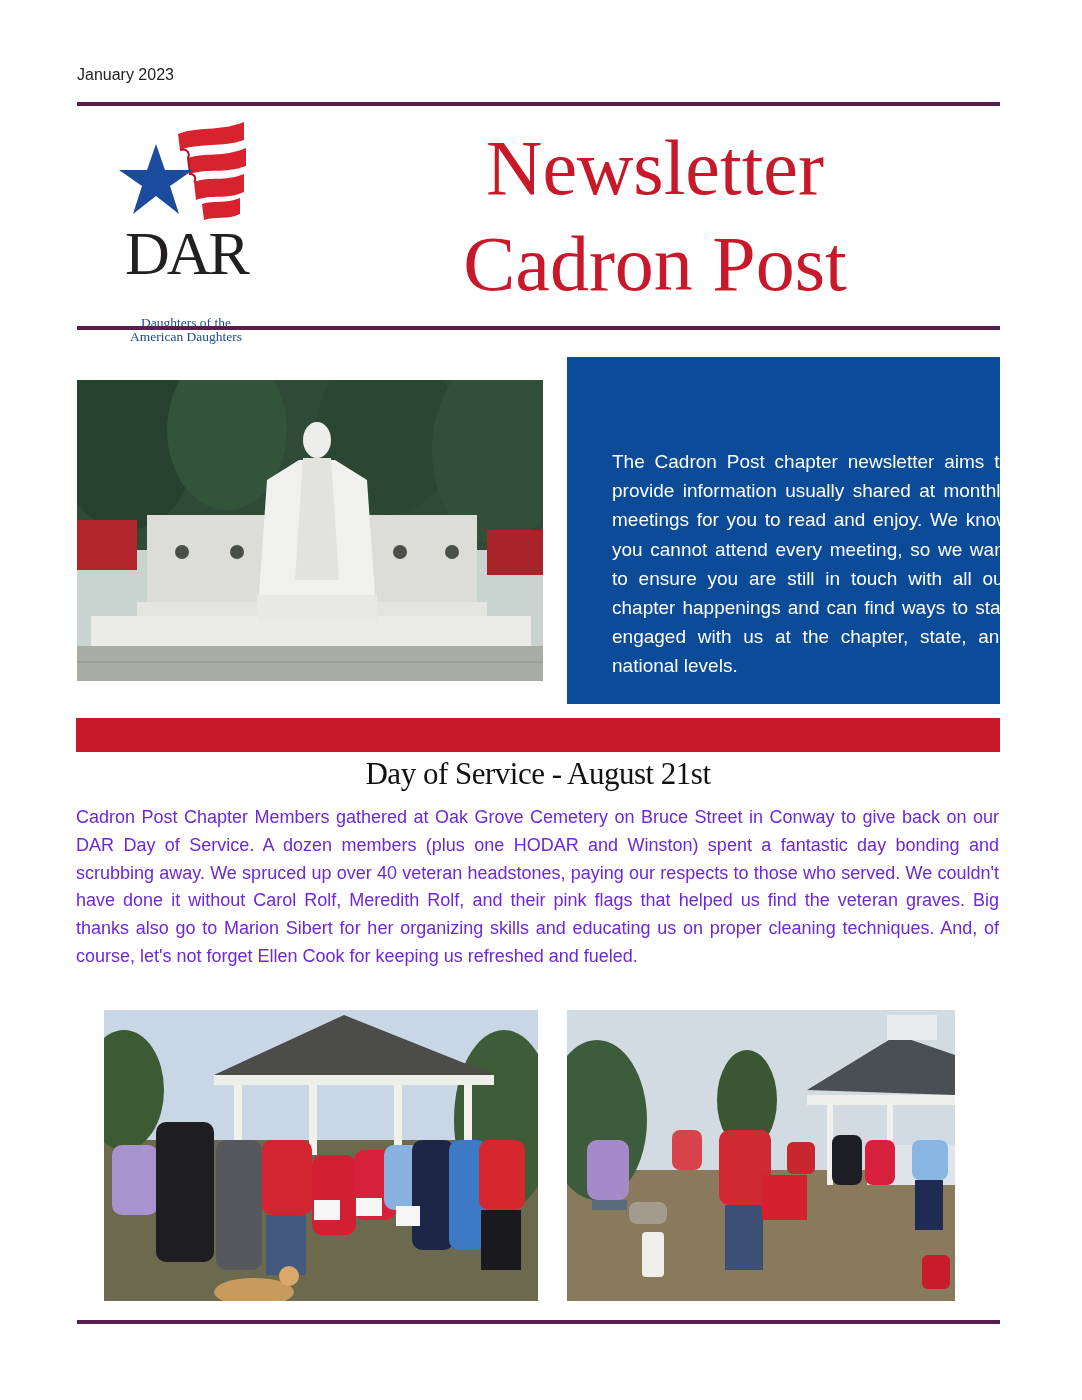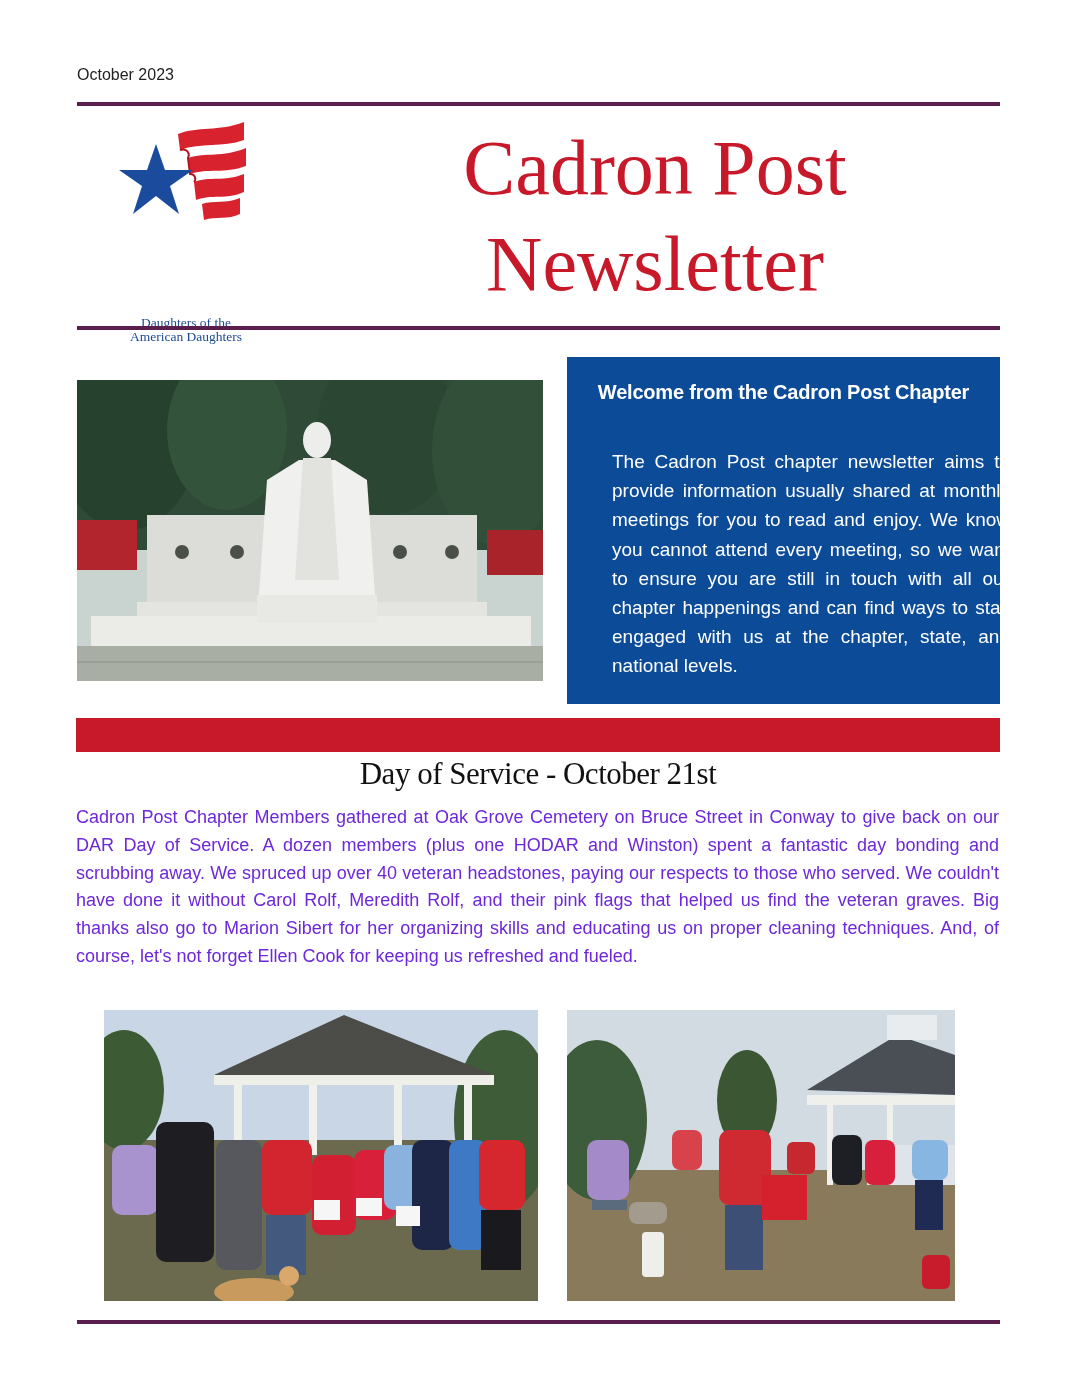--- a/index.html
+++ b/index.html
@@ -39,44 +39,45 @@
 
   .section-body { position: absolute; left: 76px; top: 804px; width: 923px; font-size: 18px; line-height: 27.8px; text-align: justify; color: #6d28d9; }
 
   .photo-left { position: absolute; left: 104px; top: 1010px; width: 434px; height: 291px; overflow: hidden; }
   .photo-right { position: absolute; left: 567px; top: 1010px; width: 388px; height: 291px; overflow: hidden; }
   .photo-left svg, .photo-right svg, .hero-photo svg { display: block; }
 </style>
 </head>
 <body>
 
-<div class="date-line">October 2023</div>
+<div class="date-line">January 2023</div>
 
 <div class="rule top"></div>
 
 <div class="logo">
   <svg width="130" height="104" viewBox="0 0 130 104">
 
     <path d="M60 16 C80 8, 100 14, 126 4 L126 22 C104 30, 84 24, 62 32 Z" fill="#d8232f"></path>
     <path d="M70 40 C88 34, 104 40, 128 30 L128 48 C106 56, 90 50, 72 56 Z" fill="#d8232f"></path>
     <path d="M76 64 C92 58, 106 64, 126 56 L126 74 C108 82, 94 76, 78 82 Z" fill="#d8232f"></path>
     <path d="M84 86 C96 82, 108 86, 122 80 L122 96 C110 102, 98 98, 86 102 Z" fill="#d8232f"></path>
     <path d="M62 32 C70 30, 72 36, 70 40 L72 56 C78 56, 78 62, 76 64" fill="none" stroke="#b0151f" stroke-width="2"></path>
 
     <polygon points="38,26 47,52 75,52 52,68 61,96 38,78 15,96 24,68 1,52 29,52" fill="#1a4b9c"></polygon>
   </svg>
+  <div class="logo-dar">DAR</div>
   <div class="logo-sub">
     <div>Daughters of the</div>
     <div>American Daughters</div>
   </div>
 </div>
 
 <div class="masthead">
+  <div>Newsletter</div>
   <div>Cadron Post</div>
-  <div>Newsletter</div>
 </div>
 
 <div class="rule mid"></div>
 
 <div class="hero-photo">
   <svg width="466" height="301" viewBox="0 0 466 301">
     <rect width="466" height="301" fill="#c9d3cf"></rect>
 
     <rect x="0" y="0" width="466" height="170" fill="#2f4a36"></rect>
     <ellipse cx="50" cy="60" rx="70" ry="90" fill="#26412e"></ellipse>
@@ -98,27 +99,26 @@
     <path d="M190 100 L222 80 L258 80 L290 100 L298 215 L182 215 Z" fill="#f0f0ee"></path>
     <ellipse cx="240" cy="60" rx="14" ry="18" fill="#ededeb"></ellipse>
     <path d="M226 78 L254 78 L262 200 L218 200 Z" fill="#e2e2df"></path>
 
     <rect x="0" y="266" width="466" height="35" fill="#a9aea4"></rect>
     <line x1="0" y1="282" x2="466" y2="282" stroke="#8d9288" stroke-width="1"></line>
   </svg>
 </div>
 
 <div class="welcome-box">
-  <div class="welcome-title">Welcome from the Cadron Post Chapter</div>
   <div class="welcome-body">The Cadron Post chapter newsletter aims to provide information usually shared at monthly meetings for you to read and enjoy. We know you cannot attend every meeting, so we want to ensure you are still in touch with all our chapter happenings and can find ways to stay engaged with us at the chapter, state, and national levels.</div>
 </div>
 
 <div class="red-bar"></div>
 
-<div class="section-title">Day of Service - October 21st</div>
+<div class="section-title">Day of Service - August 21st</div>
 
 <div class="section-body">Cadron Post Chapter Members gathered at Oak Grove Cemetery on Bruce Street in Conway to give back on our DAR Day of Service. A dozen members (plus one HODAR and Winston) spent a fantastic day bonding and scrubbing away. We spruced up over 40 veteran headstones, paying our respects to those who served. We couldn't have done it without Carol Rolf, Meredith Rolf, and their pink flags that helped us find the veteran graves. Big thanks also go to Marion Sibert for her organizing skills and educating us on proper cleaning techniques. And, of course, let's not forget Ellen Cook for keeping us refreshed and fueled.</div>
 
 <div class="photo-left">
   <svg width="434" height="291" viewBox="0 0 434 291">
     <rect width="434" height="291" fill="#c8d6e6"></rect>
     <rect y="130" width="434" height="161" fill="#6b6a4f"></rect>
     <ellipse cx="20" cy="80" rx="40" ry="60" fill="#3c5a34"></ellipse>
     <ellipse cx="400" cy="110" rx="50" ry="90" fill="#3f5c38"></ellipse>
 

